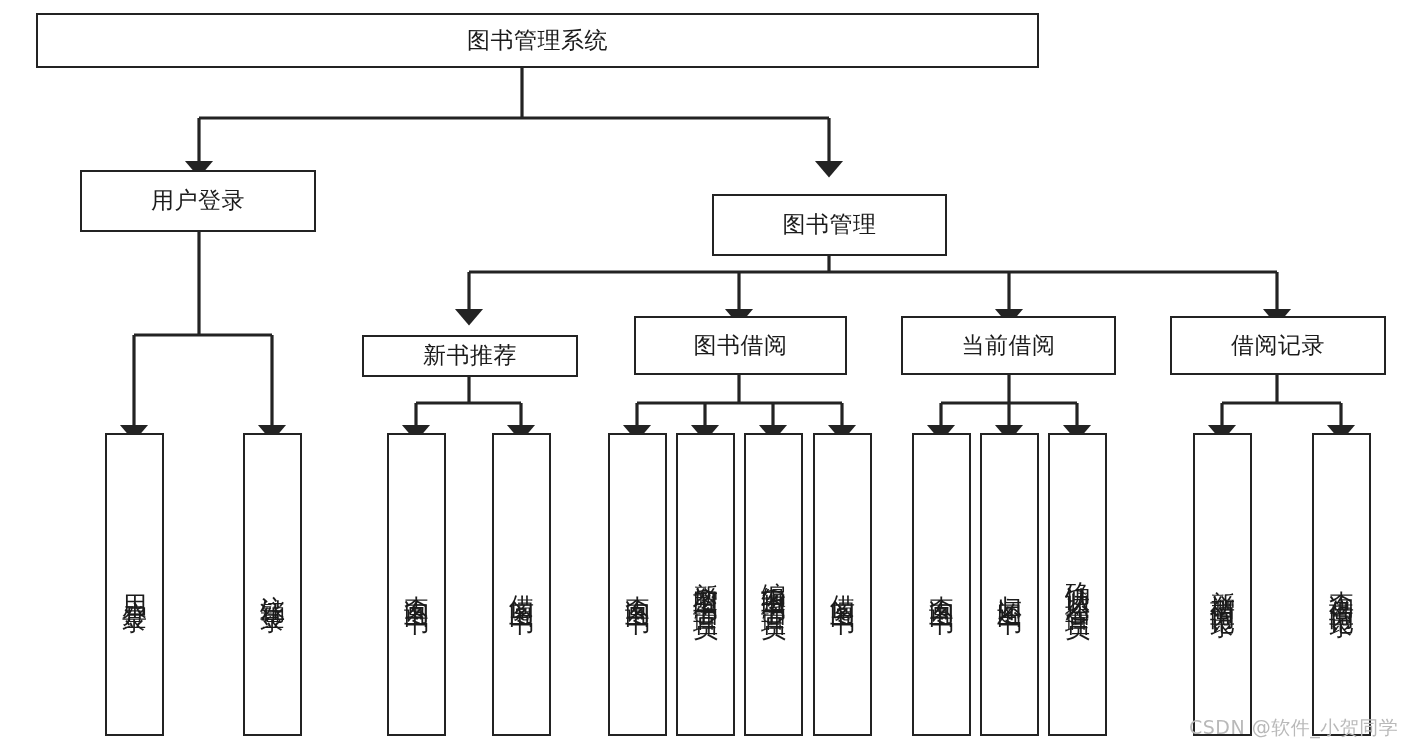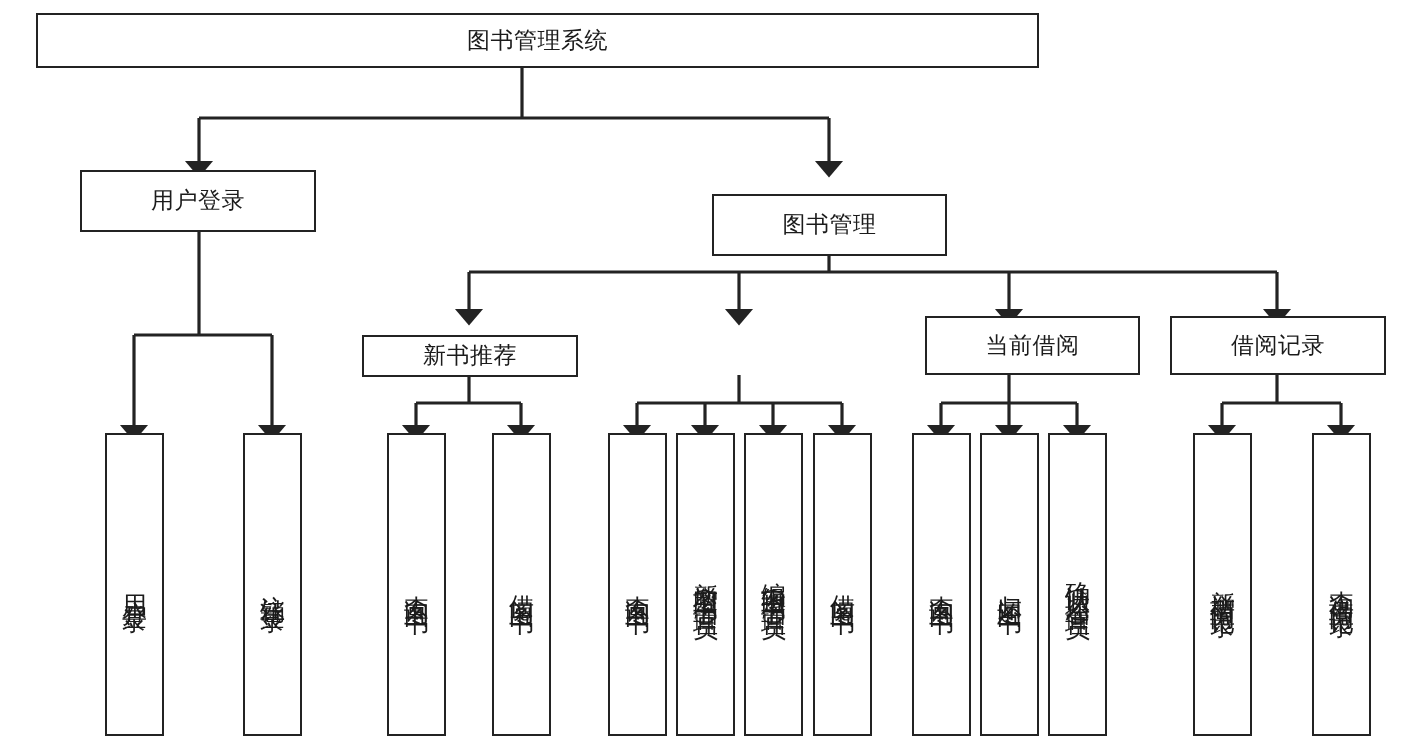--- a/index.html
+++ b/index.html
@@ -134,21 +134,24 @@
   <div class="node horiz" style="left:80px; top:170px; width:236px; height:62px;">
     <span class="lbl">用户登录</span>
   </div>
   <div class="node horiz" style="left:712px; top:170px; width:235px; height:62px;margin-top:24px;">
     <span class="lbl">图书管理</span>
   </div>
 
   <div class="node horiz" style="left:362px; top:335px; width:216px; height:42px;">
     <span class="lbl">新书推荐</span>
   </div>
-  <div class="node horiz" style="left:925px; top:316px; width:215px; height:59px;">
+  <div class="node horiz" style="left:634px; top:316px; width:213px; height:59px;">
+    <span class="lbl">图书借阅</span>
+  </div>
+  <div class="node horiz" style="left:901px; top:316px; width:215px; height:59px;">
     <span class="lbl">当前借阅</span>
   </div>
   <div class="node horiz" style="left:1170px; top:316px; width:216px; height:59px;font-family:Liberation Serif, serif;">
     <span class="lbl">借阅记录</span>
   </div>
 
   <div class="node vert" style="left:105px; top:433px; width:59px; height:303px;">
     <span class="lbl">用户登录</span>
   </div>
   <div class="node vert" style="left:243px; top:433px; width:59px; height:303px;">
@@ -185,14 +188,15 @@
     <span class="lbl">确认归还（管理员）</span>
   </div>
 
   <div class="node vert" style="left:1193px; top:433px; width:59px; height:303px;">
     <span class="lbl">新增借阅记录</span>
   </div>
   <div class="node vert" style="left:1312px; top:433px; width:59px; height:303px;">
     <span class="lbl">查询借阅记录</span>
   </div>
 
+  <div class="watermark" style="left:1189px; top:715px;">CSDN @软件_小贺同学</div>
 
 </div>
 
 </body></html>

